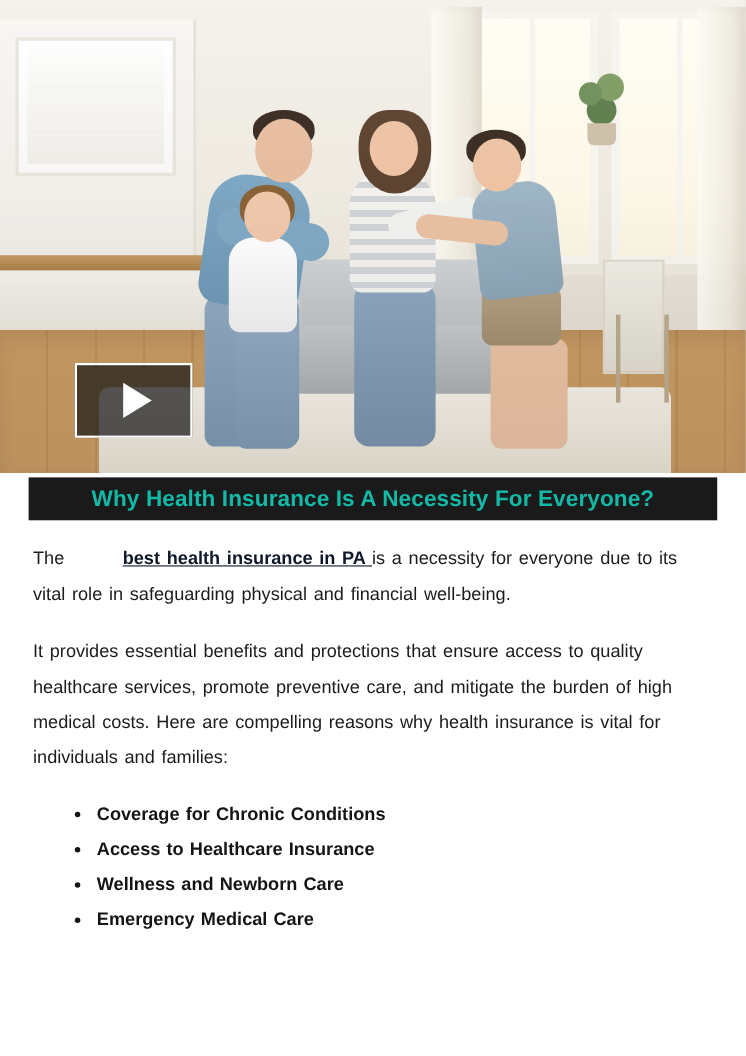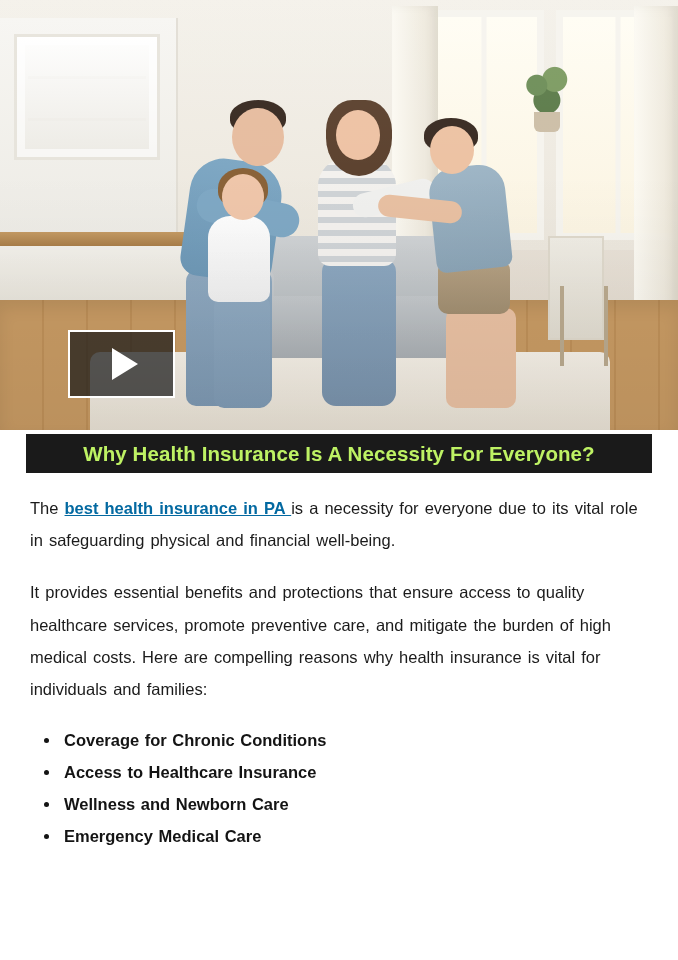--- a/index.html
+++ b/index.html
@@ -261,21 +261,21 @@
     top: 434px;
     width: 626px;
     height: 39px;
     background: #1a1a1a;
     display: flex;
     align-items: center;
     justify-content: center;
   }
   .title-bar h1 {
     margin: 16px;
-    color: #bef264;
+    color: #14b8a6;
     font-size: 20.5px;
     font-weight: bold;
     letter-spacing: 0.1px;
     white-space: nowrap;
     text-align: right;
   }
 
   
   .content {
     position: absolute;
@@ -287,34 +287,36 @@
     margin: 0 0 20px 0;
     font-size: 16.5px;
     line-height: 1.95;
     color: #1b1b1b;
     text-align: left;
     word-spacing: 1.5px;
   }
   .para .link {
     font-weight: bold;
     text-decoration: underline;
-    color: #0369a1;
+    color: #0f172a;
+    margin-left: 47px;
   }
   .bullets {
     margin: 8px 0 0 0;
     padding: 0 0 0 34px;
     list-style: none;
   }
   .bullets li {
     position: relative;
     font-size: 16.5px;
     font-weight: bold;
     line-height: 1.93;
     color: #141414;
     word-spacing: 1px;
+    margin-left: 24px;
   }
   .bullets li:before {
     content: "";
     position: absolute;
     left: -20px;
     top: 13px;
     width: 5px;
     height: 5px;
     border-radius: 50%;
     background: #141414;

